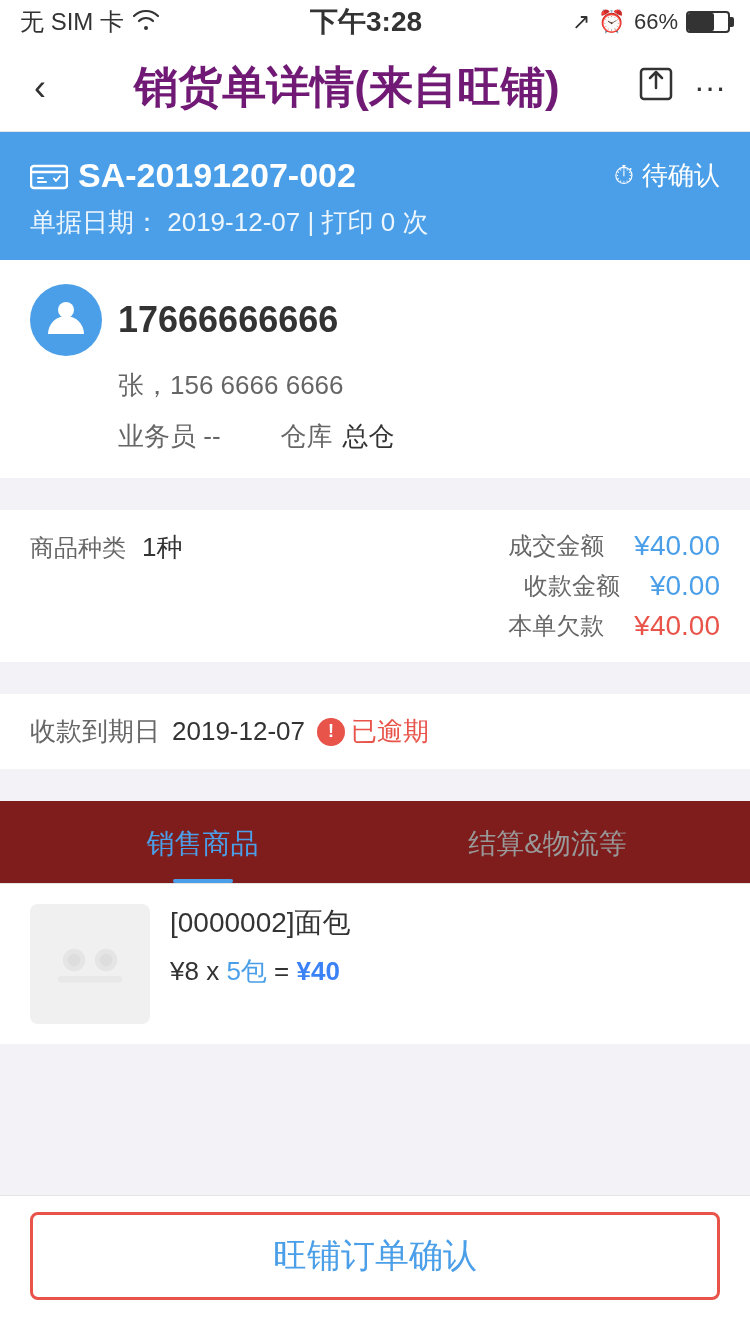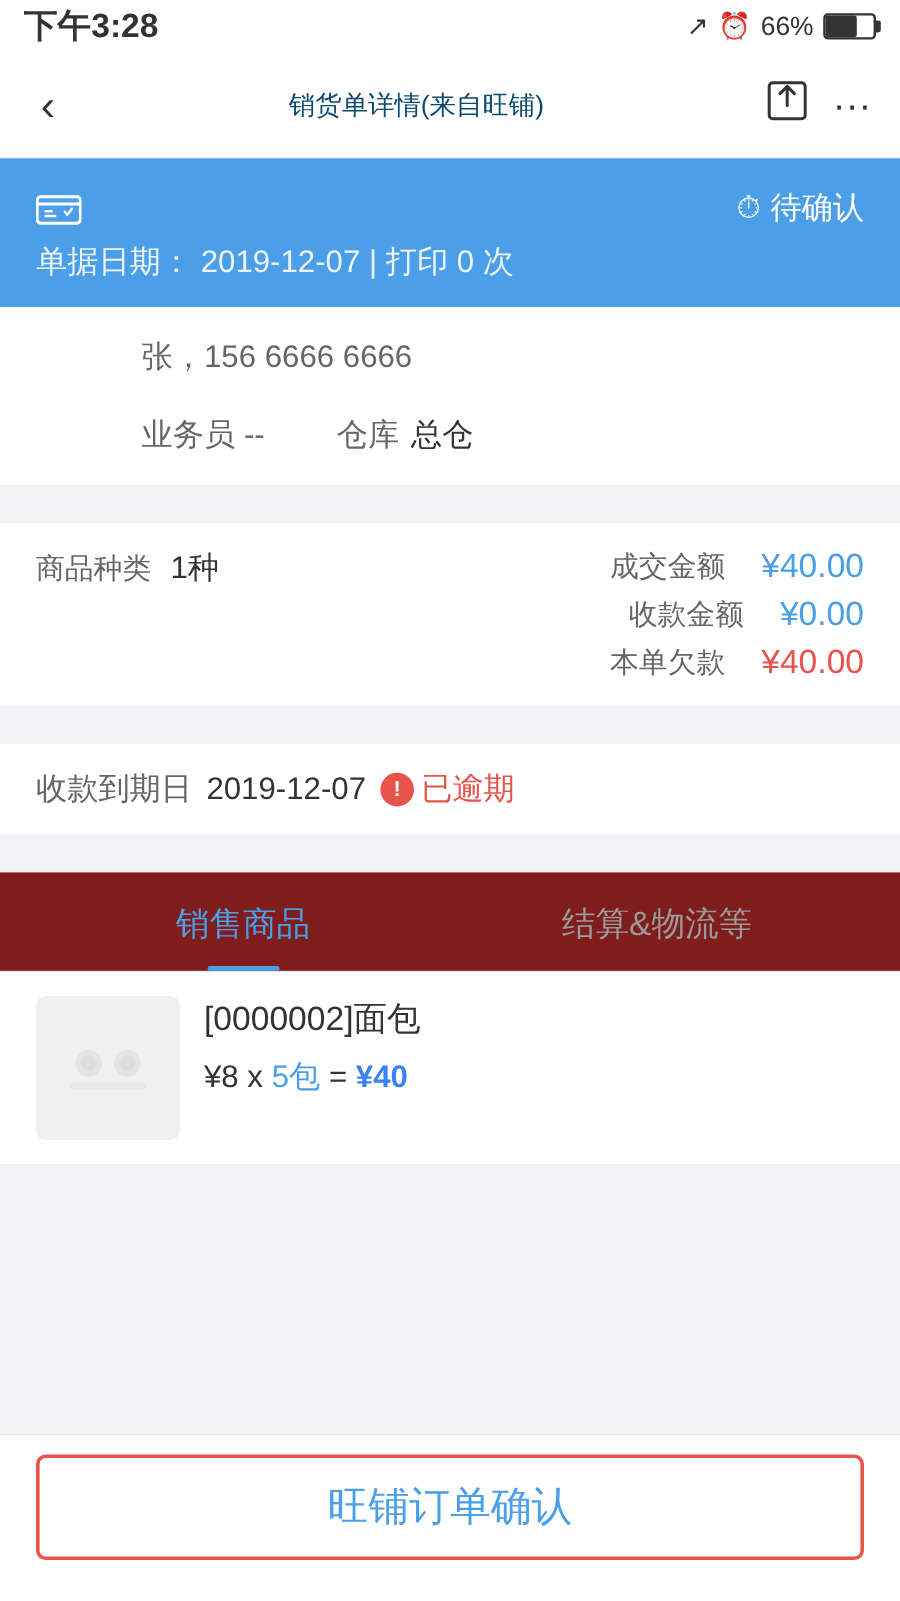--- a/index.html
+++ b/index.html
@@ -78,23 +78,23 @@
       padding: 0 24px;
       border-bottom: 1px solid #e5e5e5;
     }
     .nav-back {
       font-size: 36px;
       color: #333;
       cursor: pointer;
       padding: 10px;
     }
     .nav-title {
-      font-size: 22px;
-      font-weight: 400;
-      color: #0c4a6e;
+      font-size: 44px;
+      font-weight: 700;
+      color: #701a75;
       flex: 1;
       text-align: center;
     }
     .nav-right {
       display: flex;
       align-items: center;
       gap: 20px;
     }
     .nav-icon {
       font-size: 32px;
@@ -162,21 +162,21 @@
     }
     .customer-phone {
       font-size: 36px;
       font-weight: 600;
       color: #333;
     }
     .customer-name {
       font-size: 26px;
       color: #666;
       margin-left: 88px;
-      margin-bottom: 30px;
+      margin-bottom: 16px;
     }
     .customer-meta {
       display: flex;
       align-items: center;
       margin-left: 88px;
       gap: 60px;
     }
     .meta-item {
       font-size: 26px;
       color: #666;
@@ -379,20 +379,30 @@
 
     .divider {
       height: 16px;
       background: #f2f2f7;
     }
   </style>
 </head>
 <body>
 
 <div class="status-bar">
+  <div class="status-bar-left">
+    <span>无 SIM 卡</span>
+    <span>
+      <svg width="28" height="22" viewBox="0 0 28 22" fill="none">
+        <path d="M14 18a2 2 0 1 1 0 4 2 2 0 0 1 0-4z" fill="#333"></path>
+        <path d="M7 13c1.9-1.9 4.4-3 7-3s5.1 1.1 7 3" stroke="#333" stroke-width="2.2" fill="none" stroke-linecap="round"></path>
+        <path d="M2 8C5.3 4.7 9.4 3 14 3s8.7 1.7 12 5" stroke="#333" stroke-width="2.2" fill="none" stroke-linecap="round"></path>
+      </svg>
+    </span>
+  </div>
   <div class="status-bar-center">下午3:28</div>
   <div class="status-bar-right">
     <span style="font-size:22px;">↗</span>
     <span style="font-size:22px;">⏰</span>
     <span>66%</span>
     <div class="battery-icon">
       <div class="battery-fill"></div>
     </div>
   </div>
 </div>
@@ -413,38 +423,50 @@
 
 <div class="header-card">
   <div class="header-card-top">
     <div class="order-number">
       <svg width="38" height="30" viewBox="0 0 38 30" fill="none">
         <rect x="1" y="5" width="36" height="22" rx="3" stroke="white" stroke-width="2.5" fill="none"></rect>
         <path d="M1 11h36" stroke="white" stroke-width="2.5"></path>
         <path d="M8 17h5M8 21h8" stroke="white" stroke-width="2" stroke-linecap="round"></path>
         <path d="M30 15l-4 5-2-2.5" stroke="white" stroke-width="2" stroke-linecap="round" stroke-linejoin="round"></path>
       </svg>
+      <span>SA-20191207-002</span>
     </div>
     <div class="order-status">
       <span>⏱</span>
       <span>待确认</span>
     </div>
   </div>
   <div class="order-date">
     <span>单据日期：</span>
     <span>2019-12-07</span>
     <span> | </span>
     <span>打印</span>
     <span>0</span>
     <span> </span>
     <span>次</span>
   </div>
 </div>
 
 <div class="customer-section">
+  <div class="customer-row">
+    <div class="avatar">
+      <span class="avatar-icon">
+        <svg width="44" height="44" viewBox="0 0 44 44" fill="none">
+          <circle cx="22" cy="16" r="8" fill="white"></circle>
+          <path d="M4 40c0-9.9 8.1-18 18-18s18 8.1 18 18" fill="white"></path>
+        </svg>
+      </span>
+    </div>
+    <span class="customer-phone">17666666666</span>
+  </div>
   <div class="customer-name">张，156 6666 6666</div>
   <div class="customer-meta">
     <div class="meta-item">
       <span class="meta-label">业务员</span>
       <span class="meta-value"> </span>
       <span>--</span>
     </div>
     <div class="meta-item" style="display:flex;gap:10px;align-items:center;">
       <span class="meta-label">仓库</span>
       <span class="meta-value">总仓</span>

